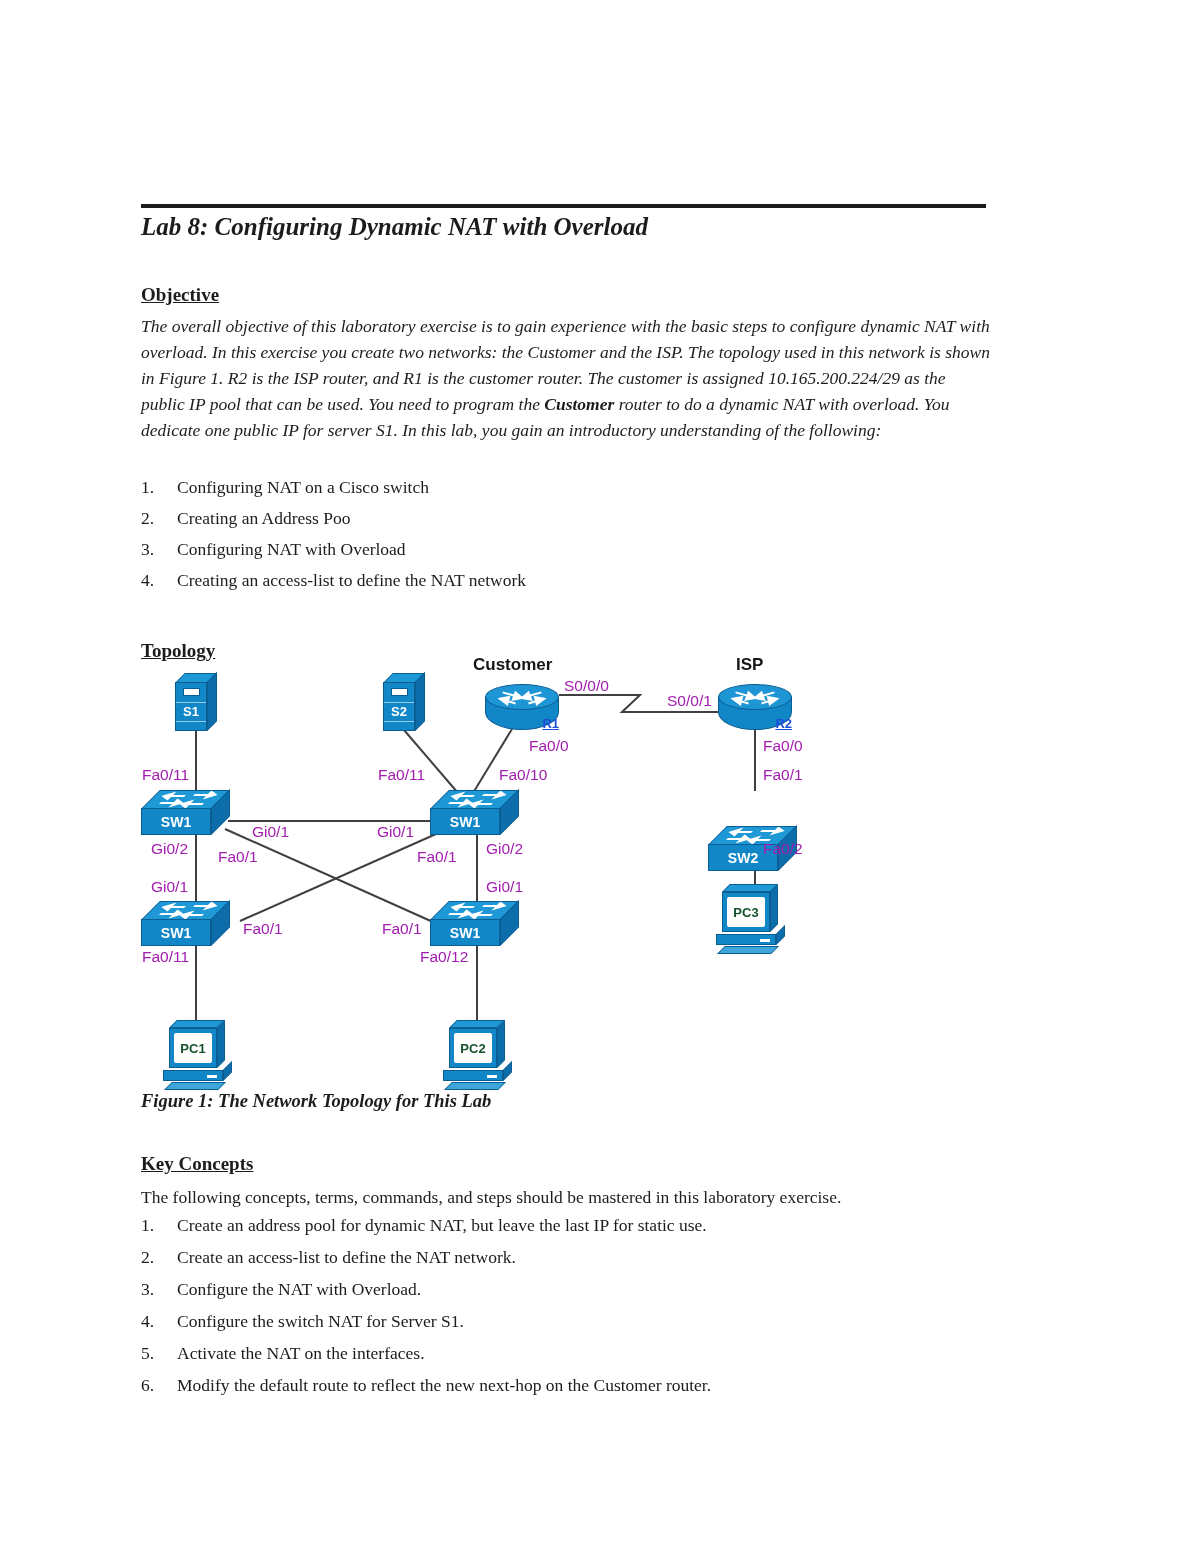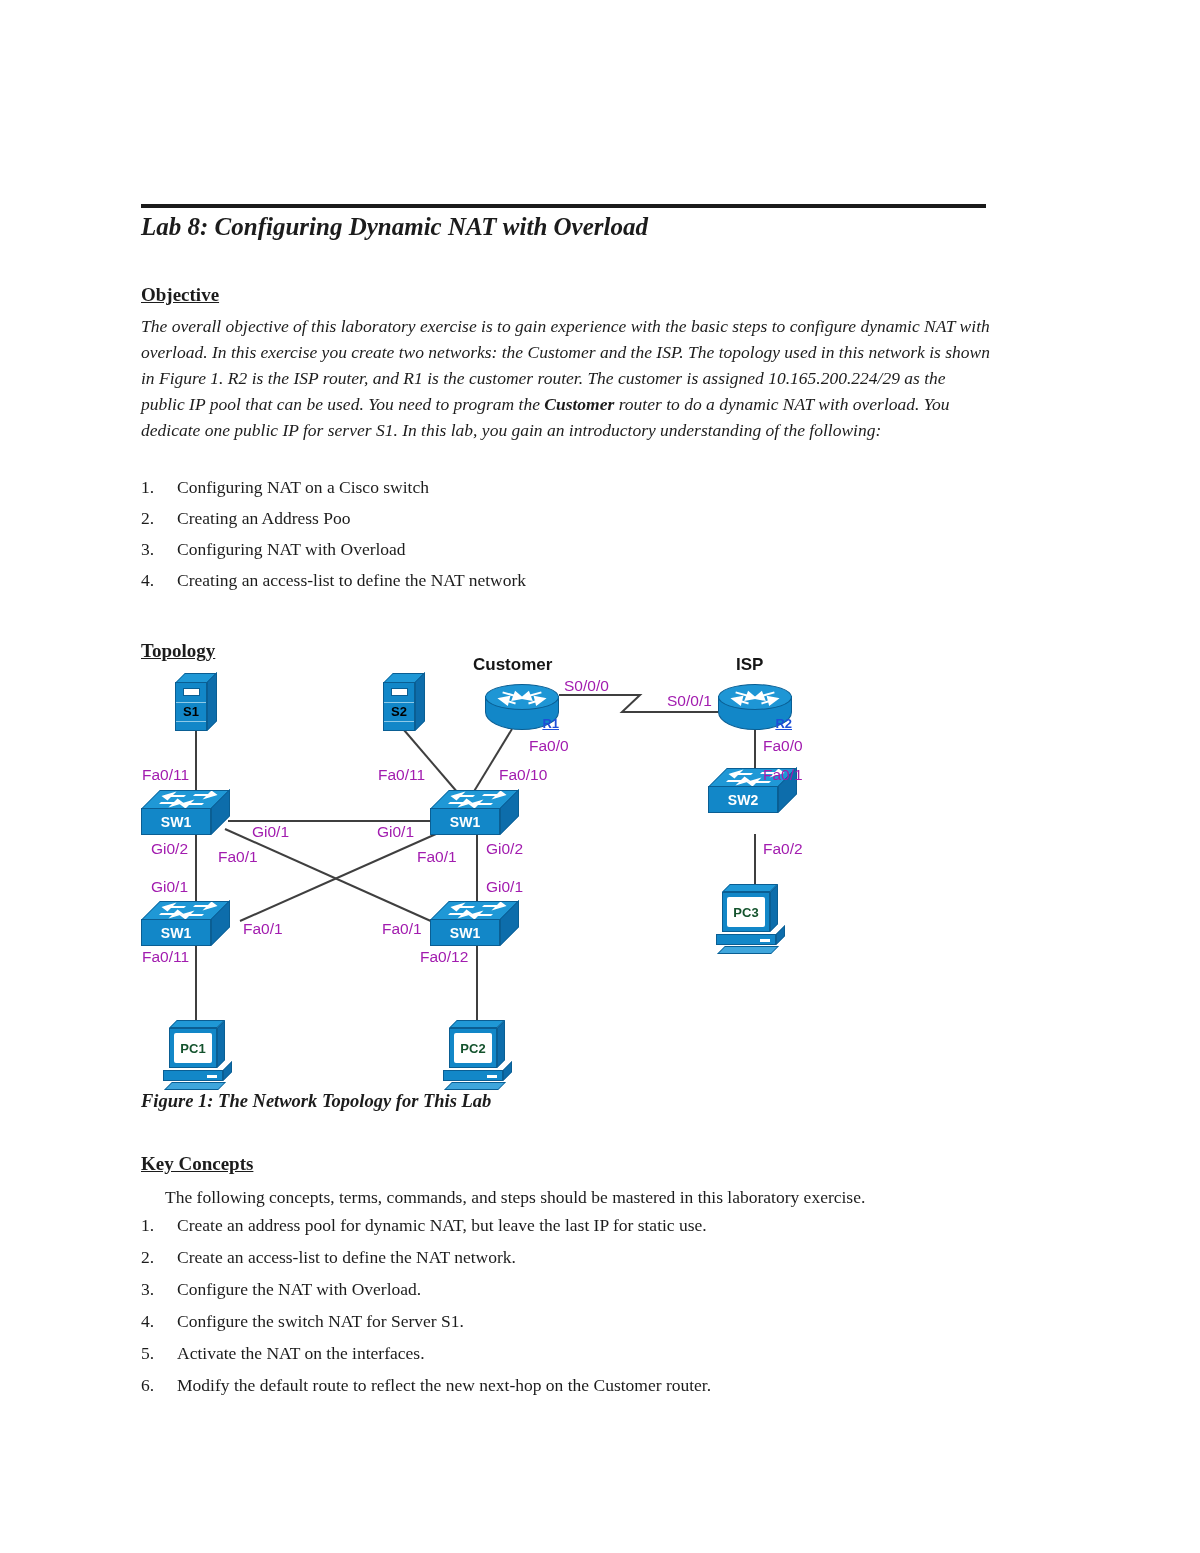--- a/index.html
+++ b/index.html
@@ -11,21 +11,21 @@
 
   
   #title-rule { left:141px; top:204px; width:845px; height:4px; background:#1a1a1a; }
   #doc-title  { left:141px; top:213px; font:bold italic 25px "Liberation Serif", serif; }
   .h2         { font:bold 19px "Liberation Serif", serif;text-decoration:underline; }
   #objective-heading { left:141px; top:284px; }
   #objective-para { left:141px; top:313px; width:850px; font-size:17.5px; line-height:26px;font-style:italic; }
   #topology-heading { left:141px; top:622px;margin-top:18px; }
   #figure-caption { left:141px; top:1091px; font:bold italic 18.5px "Liberation Serif", serif; }
   #kc-heading { left:141px; top:1153px; }
-  #kc-para    { left:141px; top:1184px; width:860px; font-size:17.5px; line-height:26px;margin-left:24px; }
+  #kc-para    { left:141px; top:1184px; width:860px; font-size:17.5px; line-height:26px; }
 
   .olist { left:141px; width:860px; }
   .li { position:absolute; left:0; display:flex; font-size:17.5px; line-height:26px; }
   .li .num { width:36px; flex:0 0 36px; }
   #objective-list .li:nth-child(1){top:0}   #objective-list .li:nth-child(2){top:31px}
   #objective-list .li:nth-child(3){top:62px}#objective-list .li:nth-child(4){top:93px}
   #kc-list .li:nth-child(1){top:0}    #kc-list .li:nth-child(2){top:32px}
   #kc-list .li:nth-child(3){top:64px} #kc-list .li:nth-child(4){top:96px}
   #kc-list .li:nth-child(5){top:128px}#kc-list .li:nth-child(6){top:160px}
 
@@ -64,21 +64,21 @@
   .srv-top { position:absolute; left:0; top:0; width:32px; height:10px; background:#1f98d6;
              border:1px solid #0a5e93; box-sizing:border-box;
              transform:skewX(-45deg); transform-origin:0 100%; }
   .srv-side { position:absolute; left:32px; top:9px; width:10px; height:49px; background:#0d6dab;
               border:1px solid #0a5e93; box-sizing:border-box;
               transform:skewY(-45deg); transform-origin:0 0; }
   .srv-front { position:absolute; left:0; top:9px; width:32px; height:49px; background:#1287c8;
                border:1px solid #0a5e93; box-sizing:border-box; }
   .srv-slot { width:15px; height:6px; background:#fff; border:1px solid #0a5e93; margin:5px auto 0; }
   .srv-label { margin-top:6px; border-top:1.5px solid #8ecae8; border-bottom:1.5px solid #8ecae8;
-               padding:1px 0 2px; color:#000000; font:bold 13px "Liberation Sans", sans-serif; text-align:center; }
+               padding:1px 0 2px; color:#ffffff; font:bold 13px "Liberation Sans", sans-serif; text-align:center; }
 
   
   .pc { width:74px; height:72px; }
   .pc-mon-top { position:absolute; left:6px; top:0; width:48px; height:8px; background:#1f98d6;
                 border:1px solid #0a5e93; box-sizing:border-box;
                 transform:skewX(-45deg); transform-origin:0 100%; }
   .pc-mon-side { position:absolute; left:54px; top:8px; width:8px; height:40px; background:#0d6dab;
                  border:1px solid #0a5e93; box-sizing:border-box;
                  transform:skewY(-45deg); transform-origin:0 0; }
   .pc-mon { position:absolute; left:6px; top:8px; width:48px; height:40px; background:#1287c8;
@@ -234,21 +234,21 @@
       <line x1="40" y1="13" x2="56" y2="13"></line>
           <polygon points="35,13 42,10 42,16"></polygon>
     </g>
       </svg>
   </div>
   <div class="sw-side"></div>
   <div class="sw-front">
       <span>SW1</span>
     </div>
 </div>
-<div class="switch" style="left:708px;top:768px">
+<div class="switch" style="left:708px;top:826px">
   <div class="sw-top">
     <svg width="68" height="17" viewBox="0 0 68 17">
         <g stroke="#fff" stroke-width="2" fill="#fff">
       <line x1="14" y1="5" x2="30" y2="5"></line>
           <polygon points="9,5 16,2 16,8"></polygon>
       <line x1="38" y1="4" x2="54" y2="4"></line>
           <polygon points="59,4 52,1 52,7"></polygon>
       <line x1="12" y1="12" x2="28" y2="12"></line>
           <polygon points="33,12 26,9 26,15"></polygon>
       <line x1="40" y1="13" x2="56" y2="13"></line>

